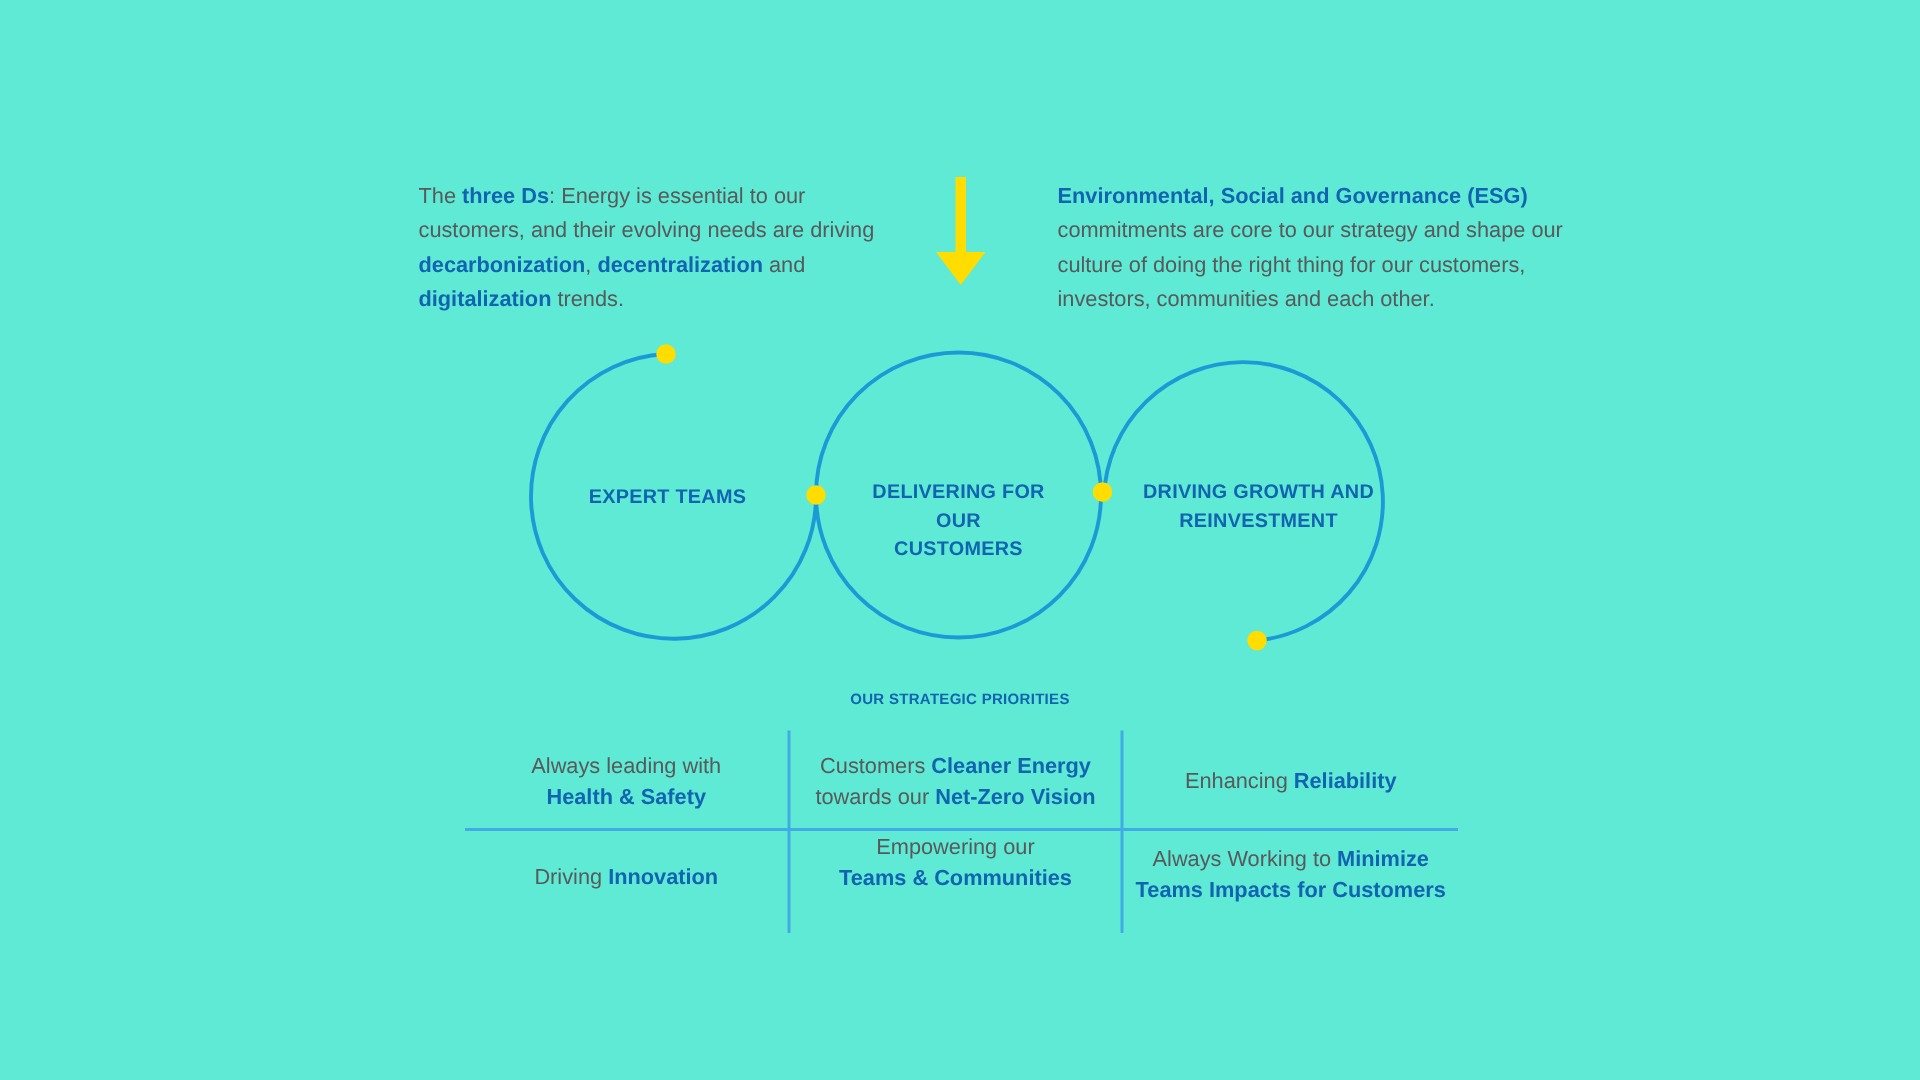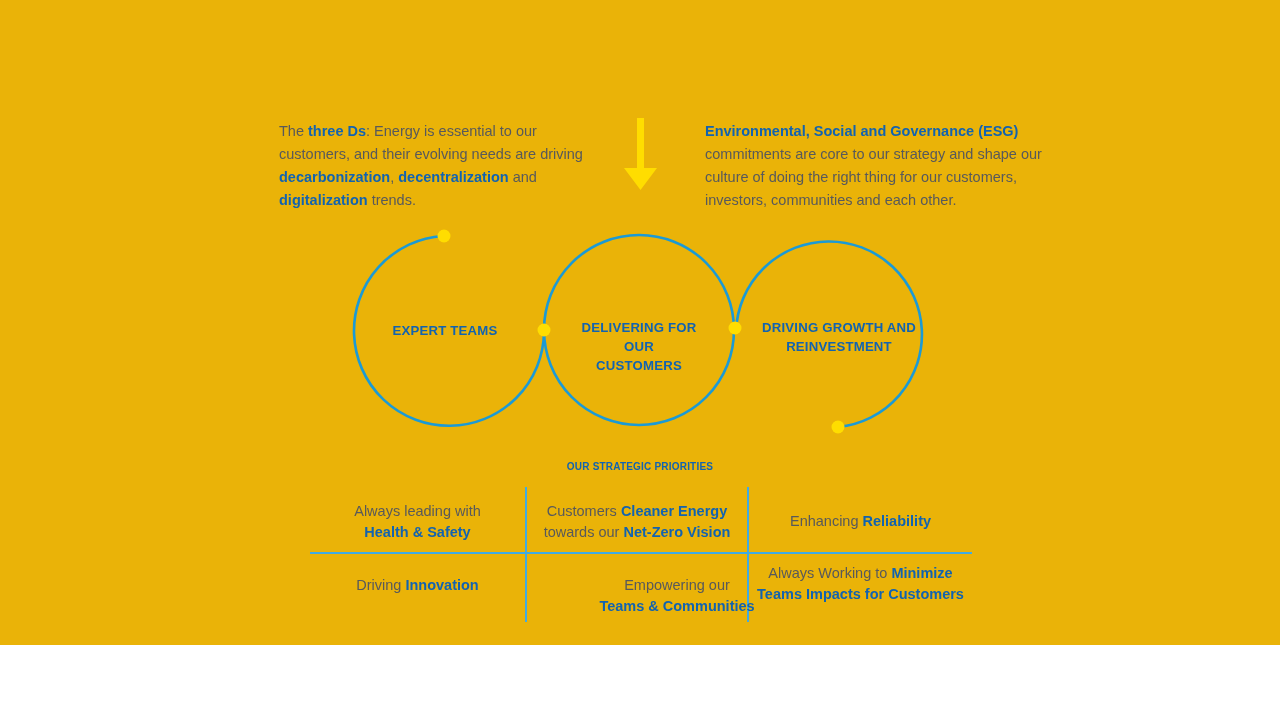--- a/index.html
+++ b/index.html
@@ -7,22 +7,22 @@
     padding: 0;
     background: #ffffff;
   }
   body {
     font-family: "Liberation Sans", sans-serif;
     -webkit-font-smoothing: antialiased;
   }
   #canvas {
     position: relative;
     width: 1280px;
-    height: 645px;
-    background: #eab308;
+    height: 720px;
+    background: #5eead4;
     overflow: hidden;
   }
 
   
   .intro-block {
     position: absolute;
     font-size: 14.5px;
     line-height: 23px;
     color: #58595b;
     font-family: "Liberation Sans", sans-serif;
@@ -113,21 +113,21 @@
     color: #58595b;
     font-family: "Liberation Sans", sans-serif;
   }
   .sp-cell b { color: #1263b0; font-weight: bold; }
 
   .c-r1c1 { left: 0px;   top: 14px; width: 215px; }
   .c-r1c2 { left: 217px; top: 14px; width: 220px; }
   .c-r1c3 { left: 439px; top: 24px; width: 223px; }
 
   .c-r2c1 { left: 0px;   top: 88px; width: 215px; }
-  .c-r2c2 { left: 217px; top: 88px; width: 220px; padding-left: 40px; }
+  .c-r2c2 { left: 217px; top: 68px; width: 220px; }
   .c-r2c3 { left: 439px; top: 76px; width: 223px; }
 </style>
 </head>
 <body>
 
 <div id="canvas">
 
   <div class="intro-block intro-left">
     <span>The </span><b>three Ds</b><span>: Energy is essential to our customers, and their evolving needs are driving </span><b>decarbonization</b><span>, </span><b>decentralization</b><span> and </span><b>digitalization</b><span> trends.</span>
   </div>

